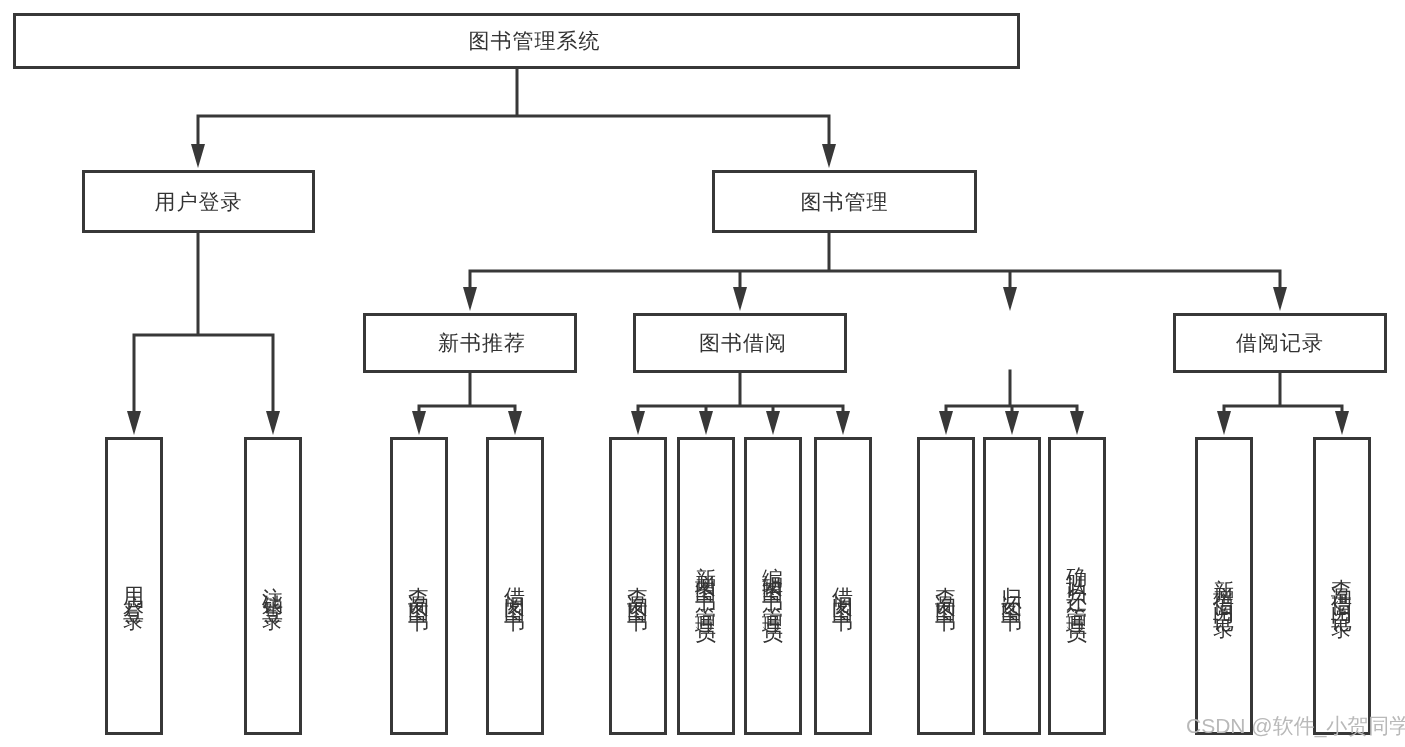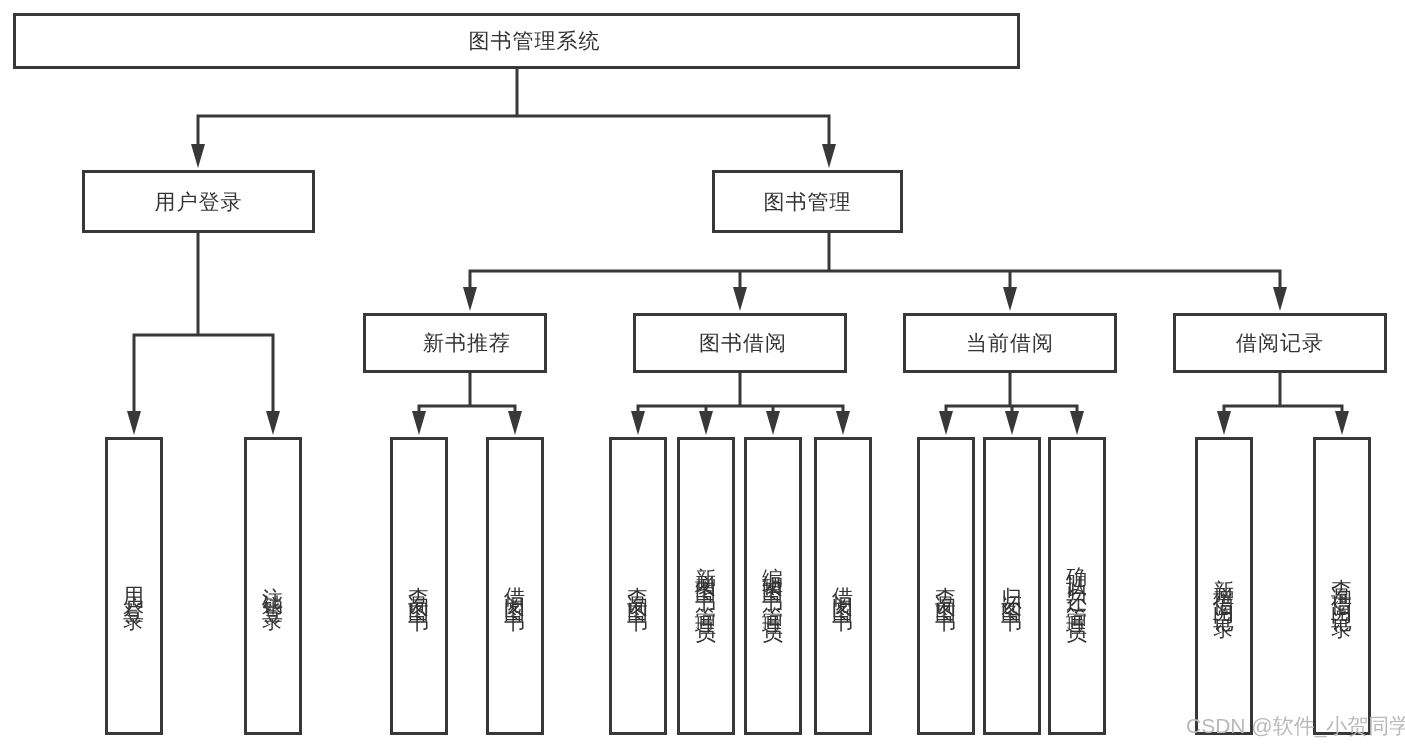--- a/index.html
+++ b/index.html
@@ -110,32 +110,29 @@
     </g>
   </svg>
 
   <div class="hbox" style="left:13px; top:13px; width:1007px; height:56px;padding-left:36px;">
     <span>图书管理系统</span>
   </div>
 
   <div class="hbox" style="left:82px; top:170px; width:233px; height:63px;">
     <span>用户登录</span>
   </div>
-  <div class="hbox" style="left:712px; top:170px; width:191px; height:63px;">
+  <div class="hbox" style="left:712px; top:170px; width:265px; height:63px;">
     <span>图书管理</span>
   </div>
 
-  <div class="hbox" style="left:363px; top:313px; width:184px; height:60px;padding-left:24px;">
+  <div class="hbox" style="left:363px; top:313px; width:214px; height:60px;padding-left:24px;">
     <span>新书推荐</span>
   </div>
   <div class="hbox" style="left:633px; top:313px; width:214px; height:60px;padding-left:6px;">
     <span>图书借阅</span>
-  </div>
-  <div class="hbox" style="left:903px; top:313px; width:214px; height:60px;">
-    <span>当前借阅</span>
   </div>
   <div class="hbox" style="left:1173px; top:313px; width:214px; height:60px;">
     <span>借阅记录</span>
   </div>
 
   <div class="leaf" style="left:105px;">
     <span class="vtext">用户登录</span>
   </div>
   <div class="leaf" style="left:244px;">
     <span class="vtext">注销登录</span>

